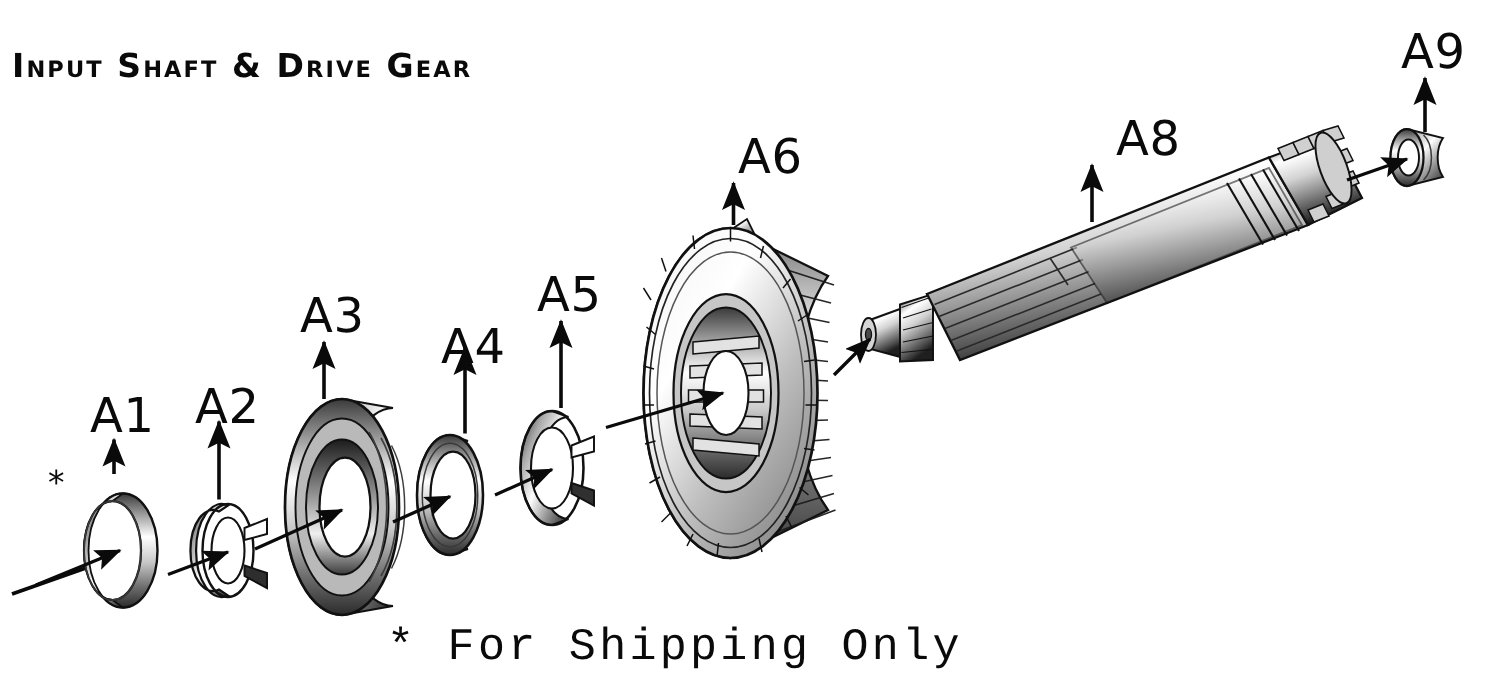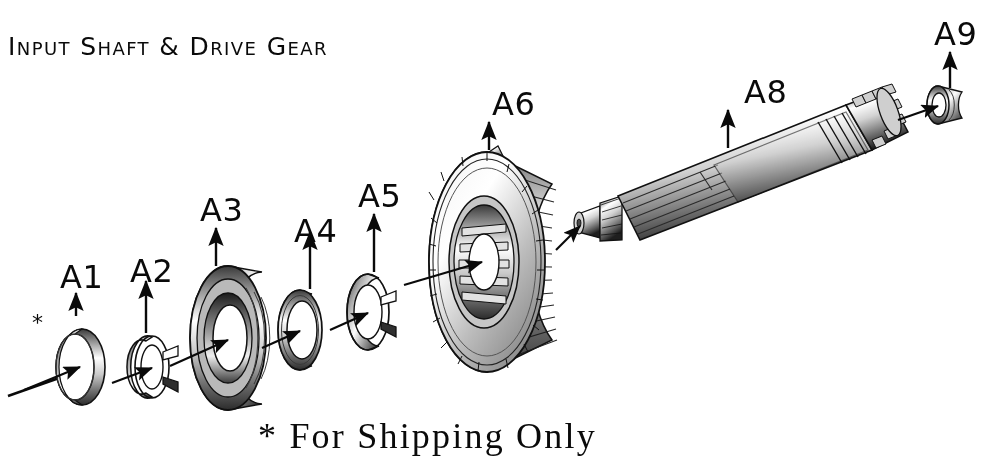--- a/index.html
+++ b/index.html
@@ -1,24 +1,24 @@
 <!DOCTYPE html>
 <html><head>
 <meta charset="utf-8">
 <style>
   html,body{margin:0;padding:0;background:#ffffff;}
   body{width:1000px;height:461px;position:relative;overflow:hidden;
        font-family:"DejaVu Sans","Liberation Sans",sans-serif;}
   #stage{position:absolute;left:0;top:0;width:1000px;height:461px;}
   .txt{position:absolute;white-space:nowrap;color:#0a0a0a;}
-  #title{left:8px;top:32px;font-size:25px;font-weight:400;letter-spacing:1.4px;
+  #title{left:8px;top:32px;font-size:22px;font-weight:700;letter-spacing:1.4px;
          font-family:"DejaVu Sans","Liberation Sans",sans-serif;
          font-variant:small-caps;font-stretch:expanded;text-align:center;}
-  #caption{left:258px;top:415px;font-size:36px;letter-spacing:2.2px;font-weight:300;
-           font-family:Liberation Serif, serif;}
+  #caption{left:258px;top:415px;font-size:30px;letter-spacing:2.2px;font-weight:300;
+           font-family:Liberation Mono, monospace;}
   .lbl{font-size:32px;font-weight:400;letter-spacing:.5px;}
   .astk{font-size:22px;font-weight:500;}
   svg{position:absolute;left:0;top:0;}
 </style>
 </head>
 <body>
 
 <div id="stage">
 
 <svg width="1000" height="461" viewBox="0 0 1000 461">

